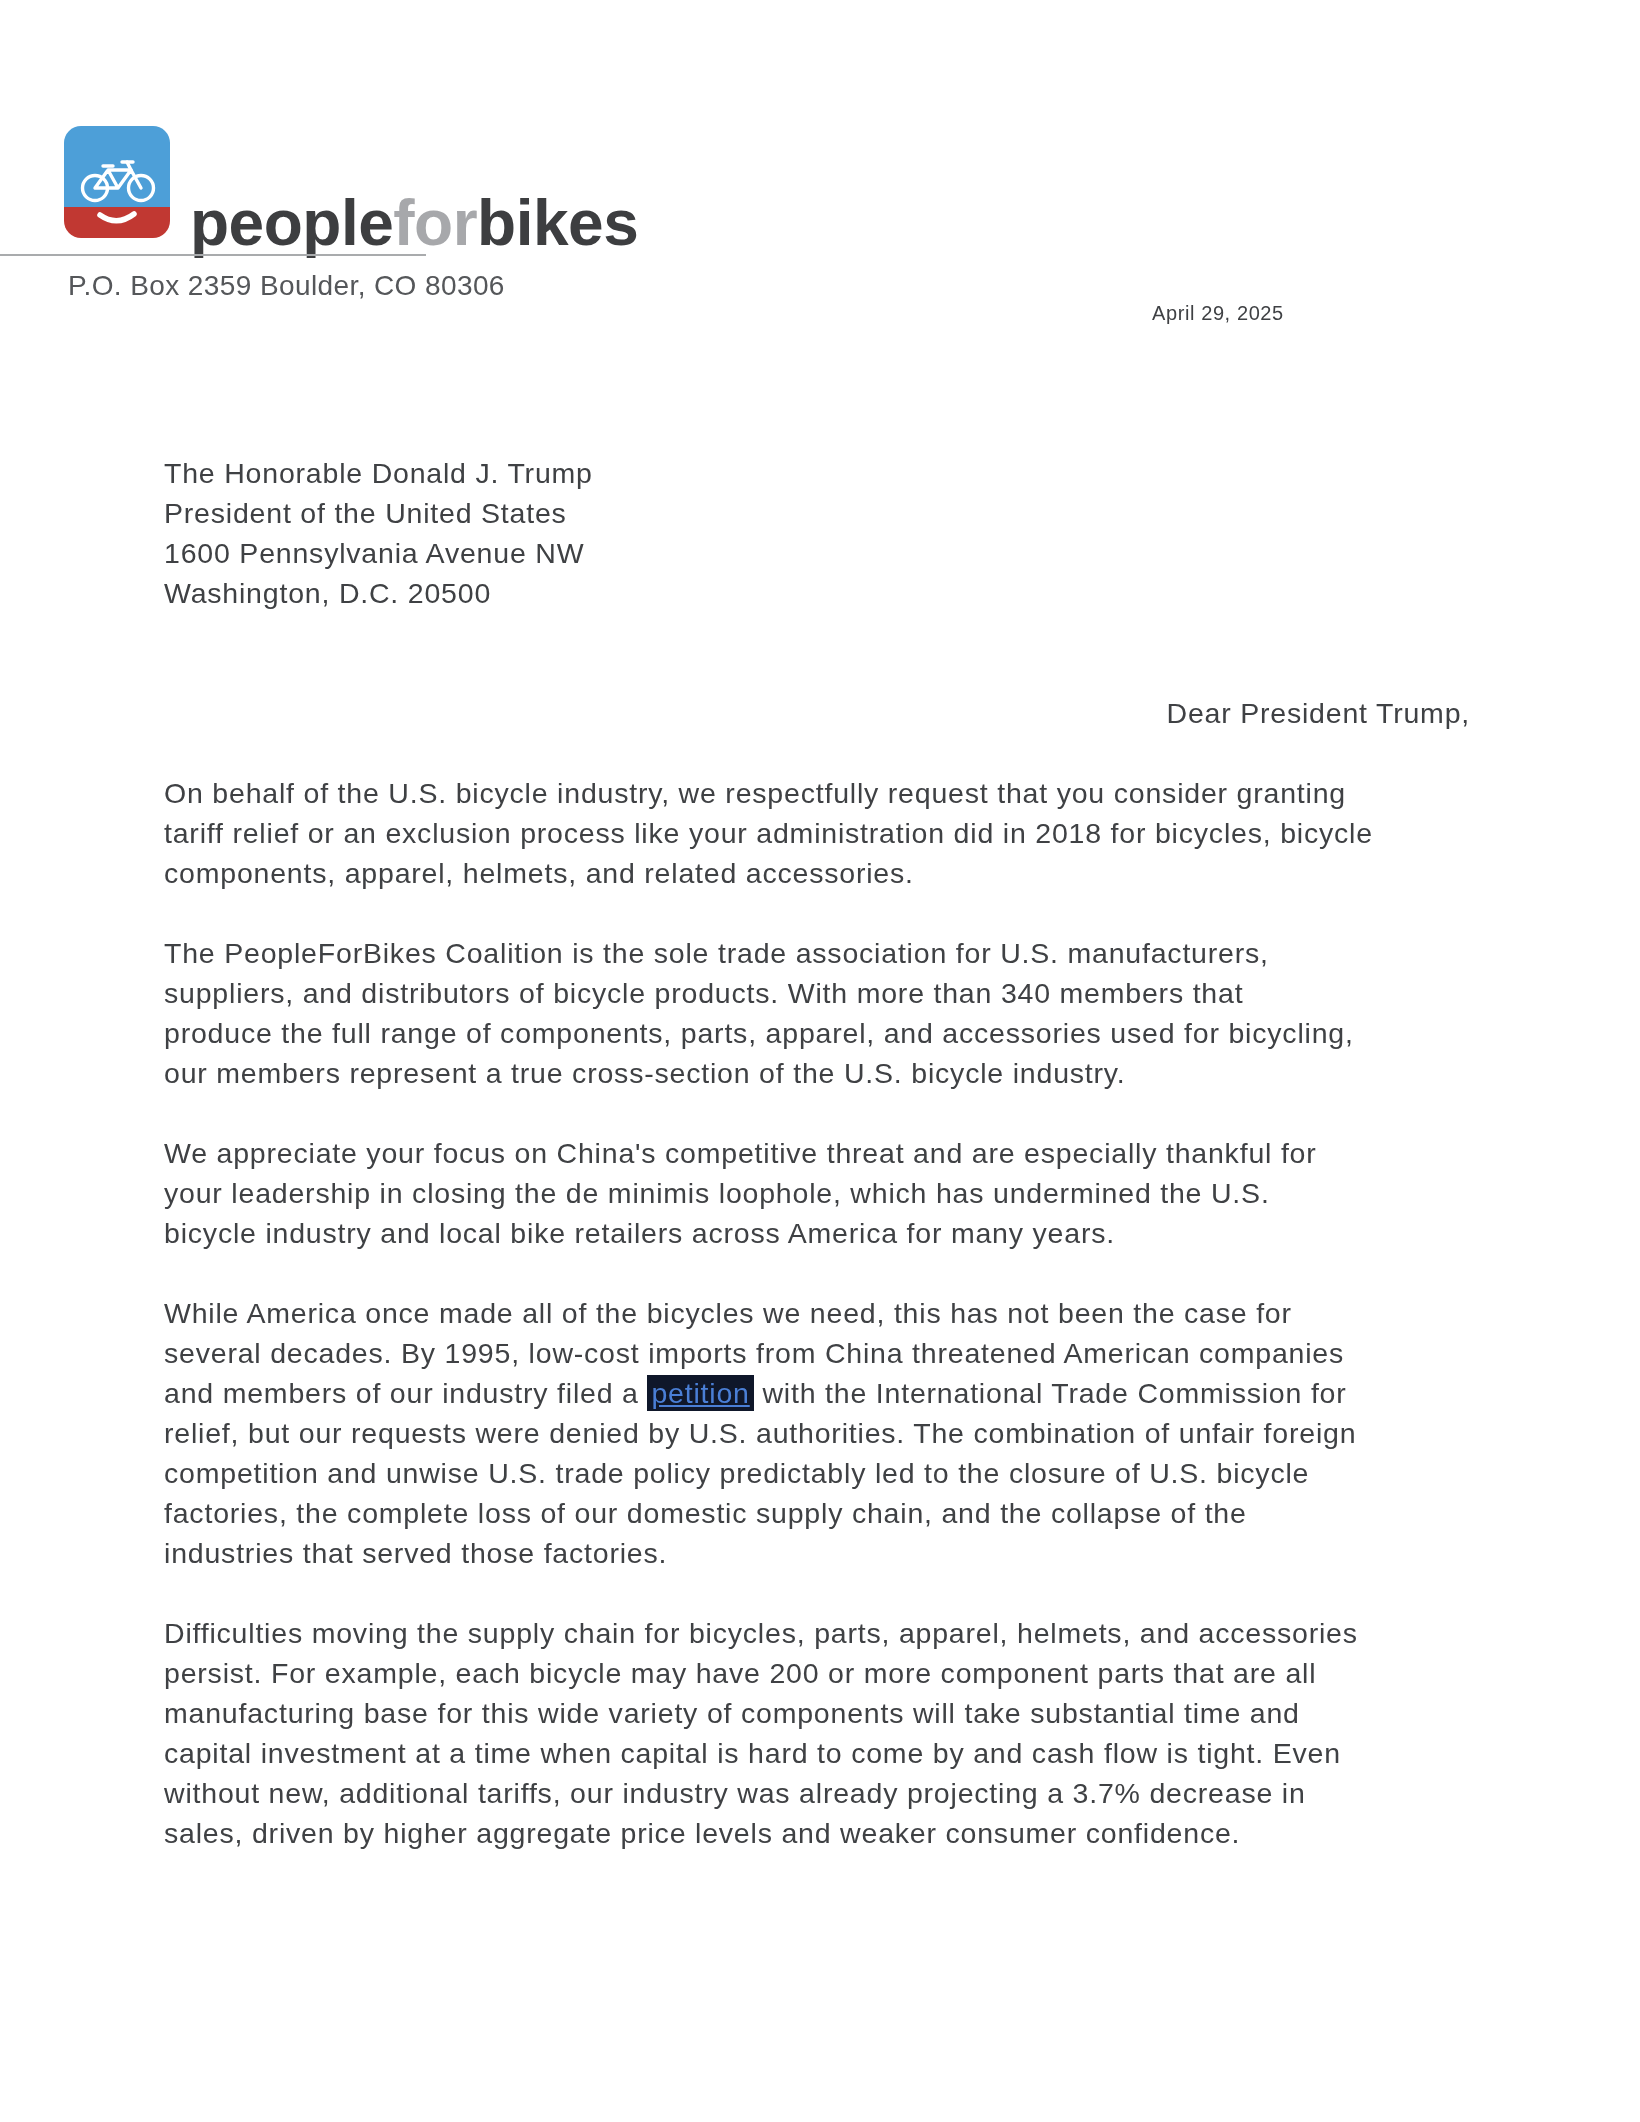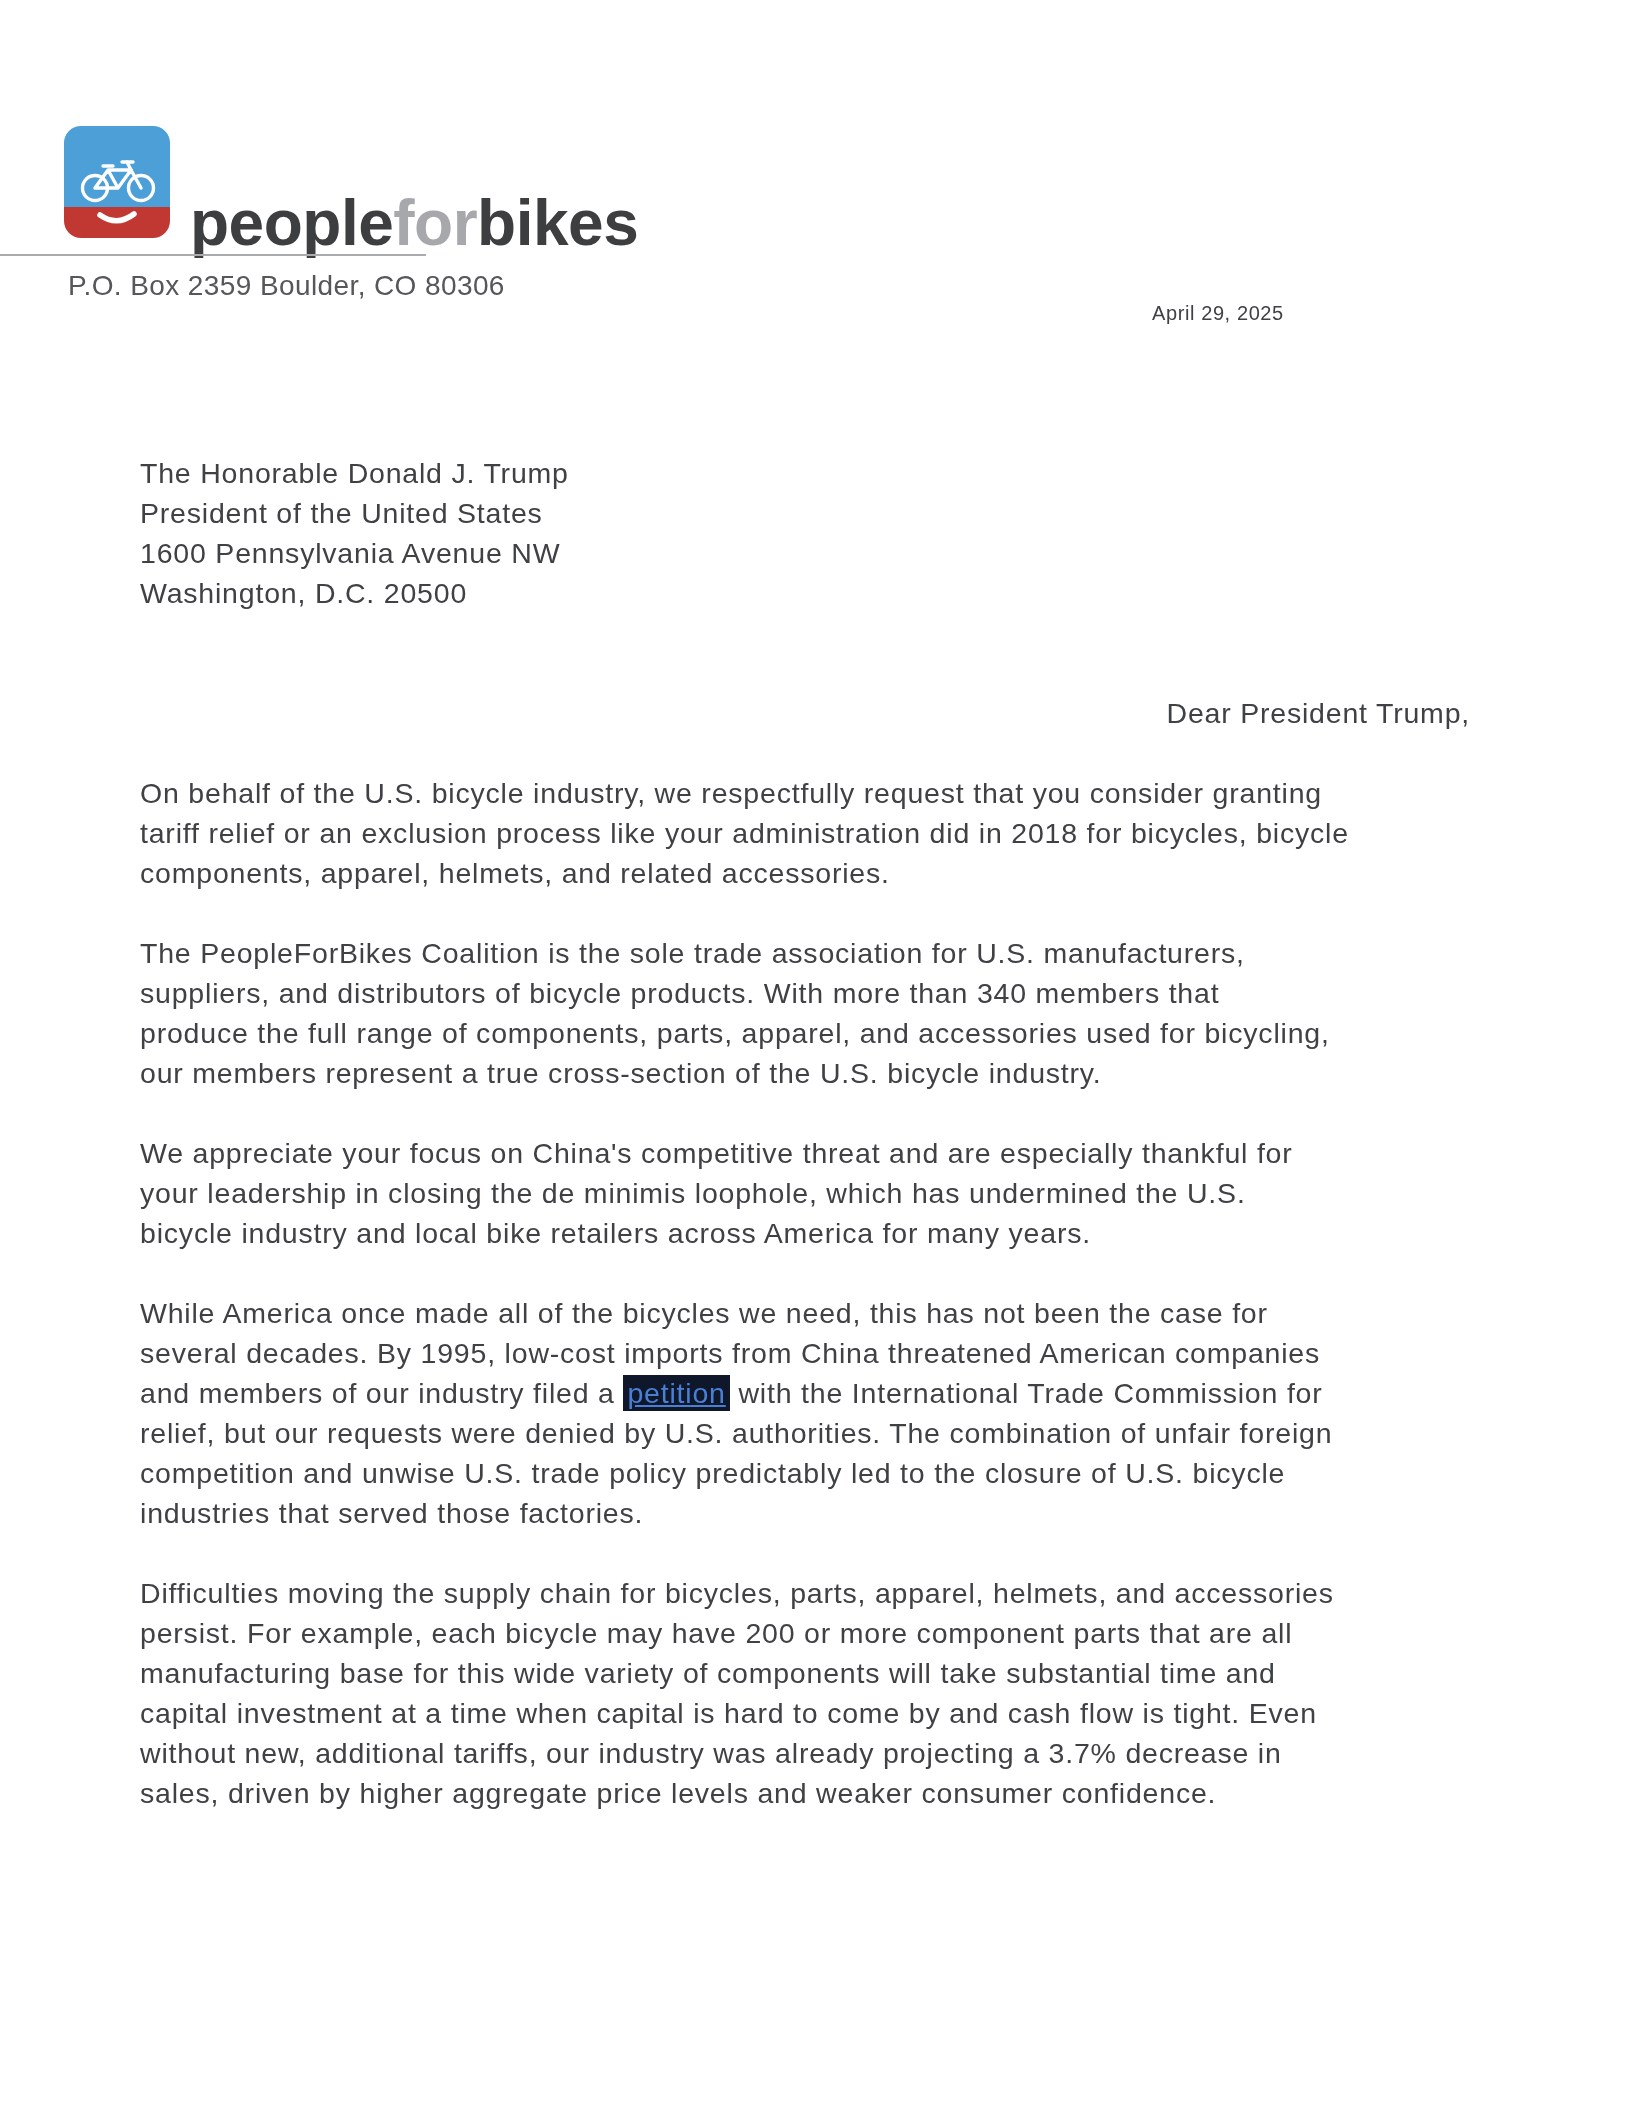--- a/index.html
+++ b/index.html
@@ -76,21 +76,21 @@
   .letter {
     position: absolute;
     left: 140px;
     top: 453px;
     width: 1330px;
     font-size: 28.5px;
     line-height: 40px;
     letter-spacing: 0.8px;
     color: #3f4144;
   }
-  .line { white-space: nowrap; }
+  .line { white-space: nowrap; margin-left: 24px; }
   .salutation { margin-top: 80px; text-align: right; }
   .para { margin-top: 40px; }
 
   .doc-link {
     color: #4a7fd6;
     text-decoration: underline;
     text-decoration-color: #4a7fd6;
     background: #0f172a;
     padding: 2px 4px;
     cursor: pointer;
@@ -163,20 +163,21 @@
     <div class="line">your leadership in closing the de minimis loophole, which has undermined the U.S.</div>
     <div class="line">bicycle industry and local bike retailers across America for many years.</div>
   </div>
 
   <div class="para">
     <div class="line">While America once made all of the bicycles we need, this has not been the case for</div>
     <div class="line">several decades. By 1995, low-cost imports from China threatened American companies</div>
     <div class="line"><span>and members of our industry filed a </span><span class="doc-link">petition</span><span> with the International Trade Commission for</span></div>
     <div class="line">relief, but our requests were denied by U.S. authorities. The combination of unfair foreign</div>
     <div class="line">competition and unwise U.S. trade policy predictably led to the closure of U.S. bicycle</div>
+    <div class="line">factories, the complete loss of our domestic supply chain, and the collapse of the</div>
     <div class="line">industries that served those factories.</div>
   </div>
 
   <div class="para">
     <div class="line">Difficulties moving the supply chain for bicycles, parts, apparel, helmets, and accessories</div>
     <div class="line">persist. For example, each bicycle may have 200 or more component parts that are all</div>
     <div class="line">manufacturing base for this wide variety of components will take substantial time and</div>
     <div class="line">capital investment at a time when capital is hard to come by and cash flow is tight. Even</div>
     <div class="line">without new, additional tariffs, our industry was already projecting a 3.7% decrease in</div>
     <div class="line">sales, driven by higher aggregate price levels and weaker consumer confidence.</div>

